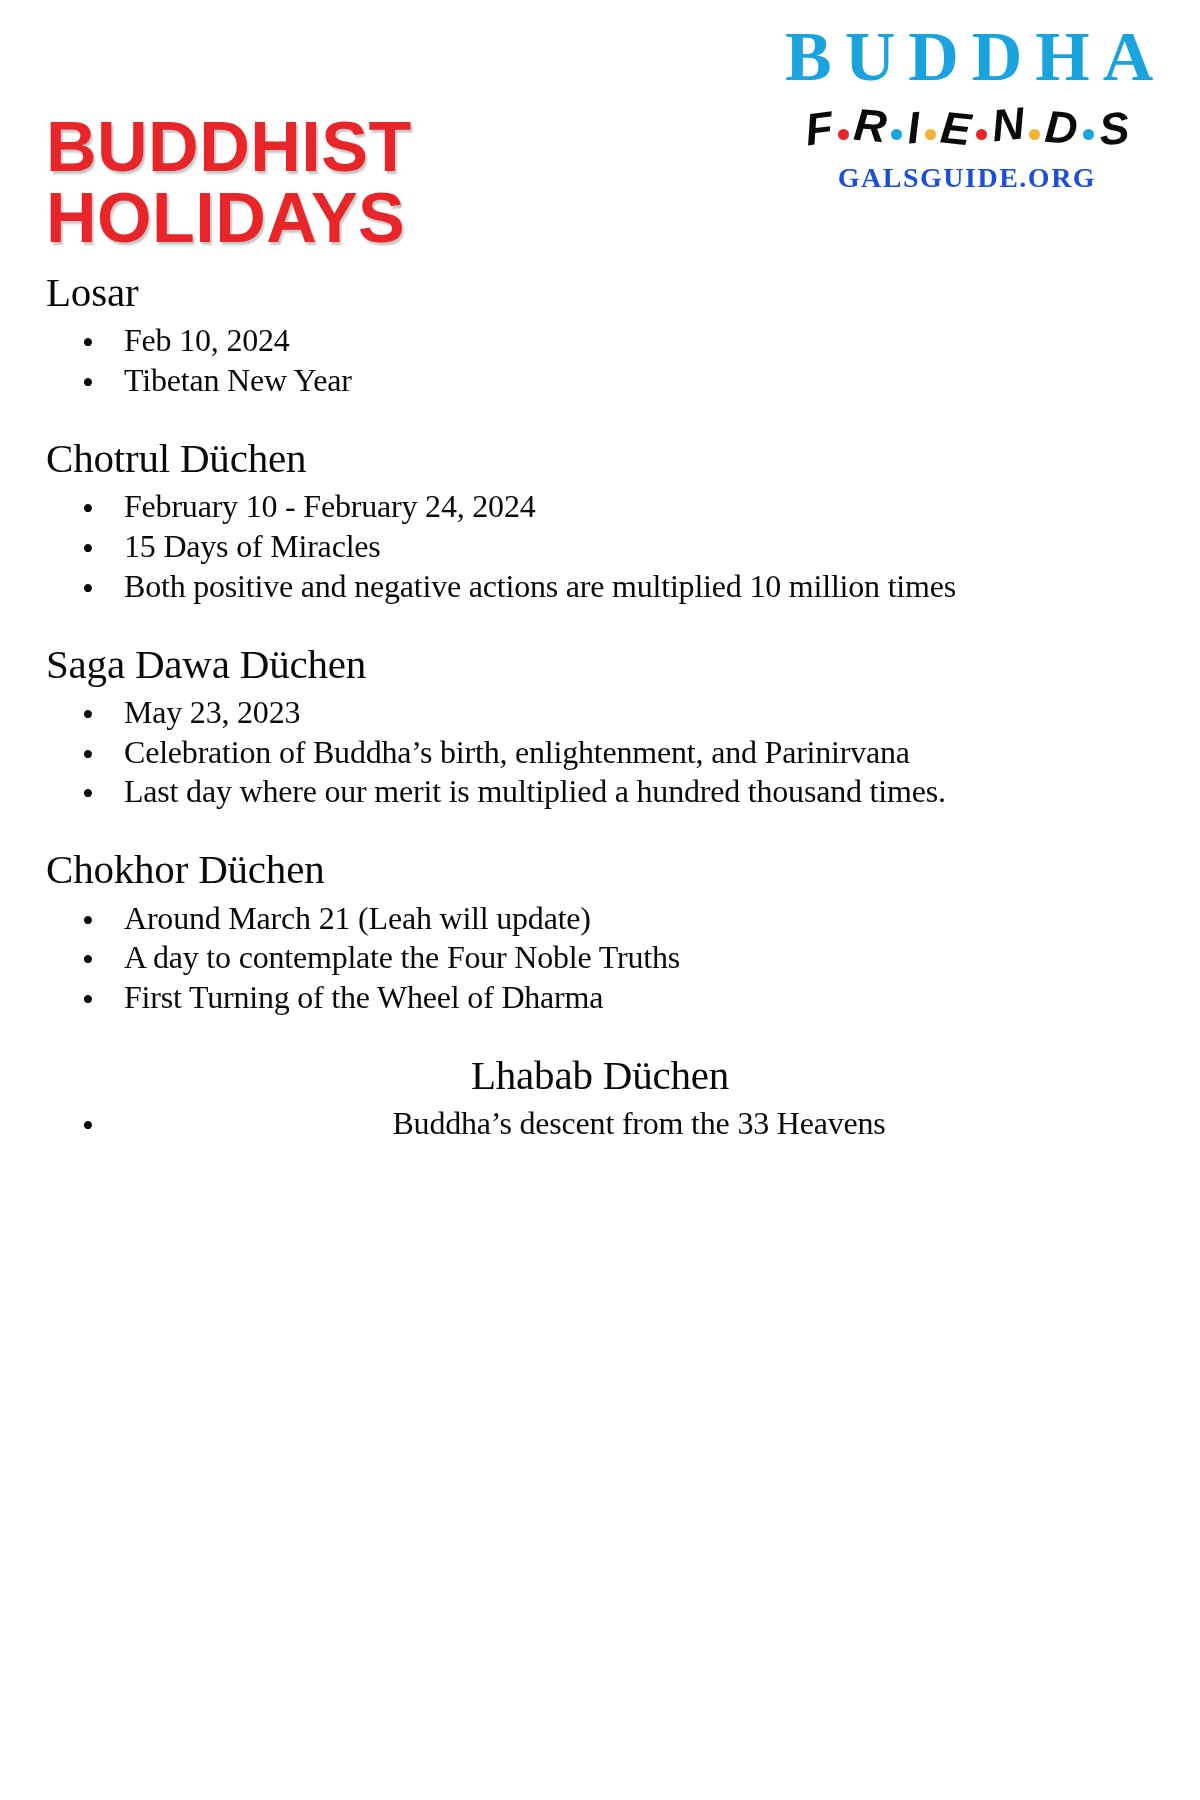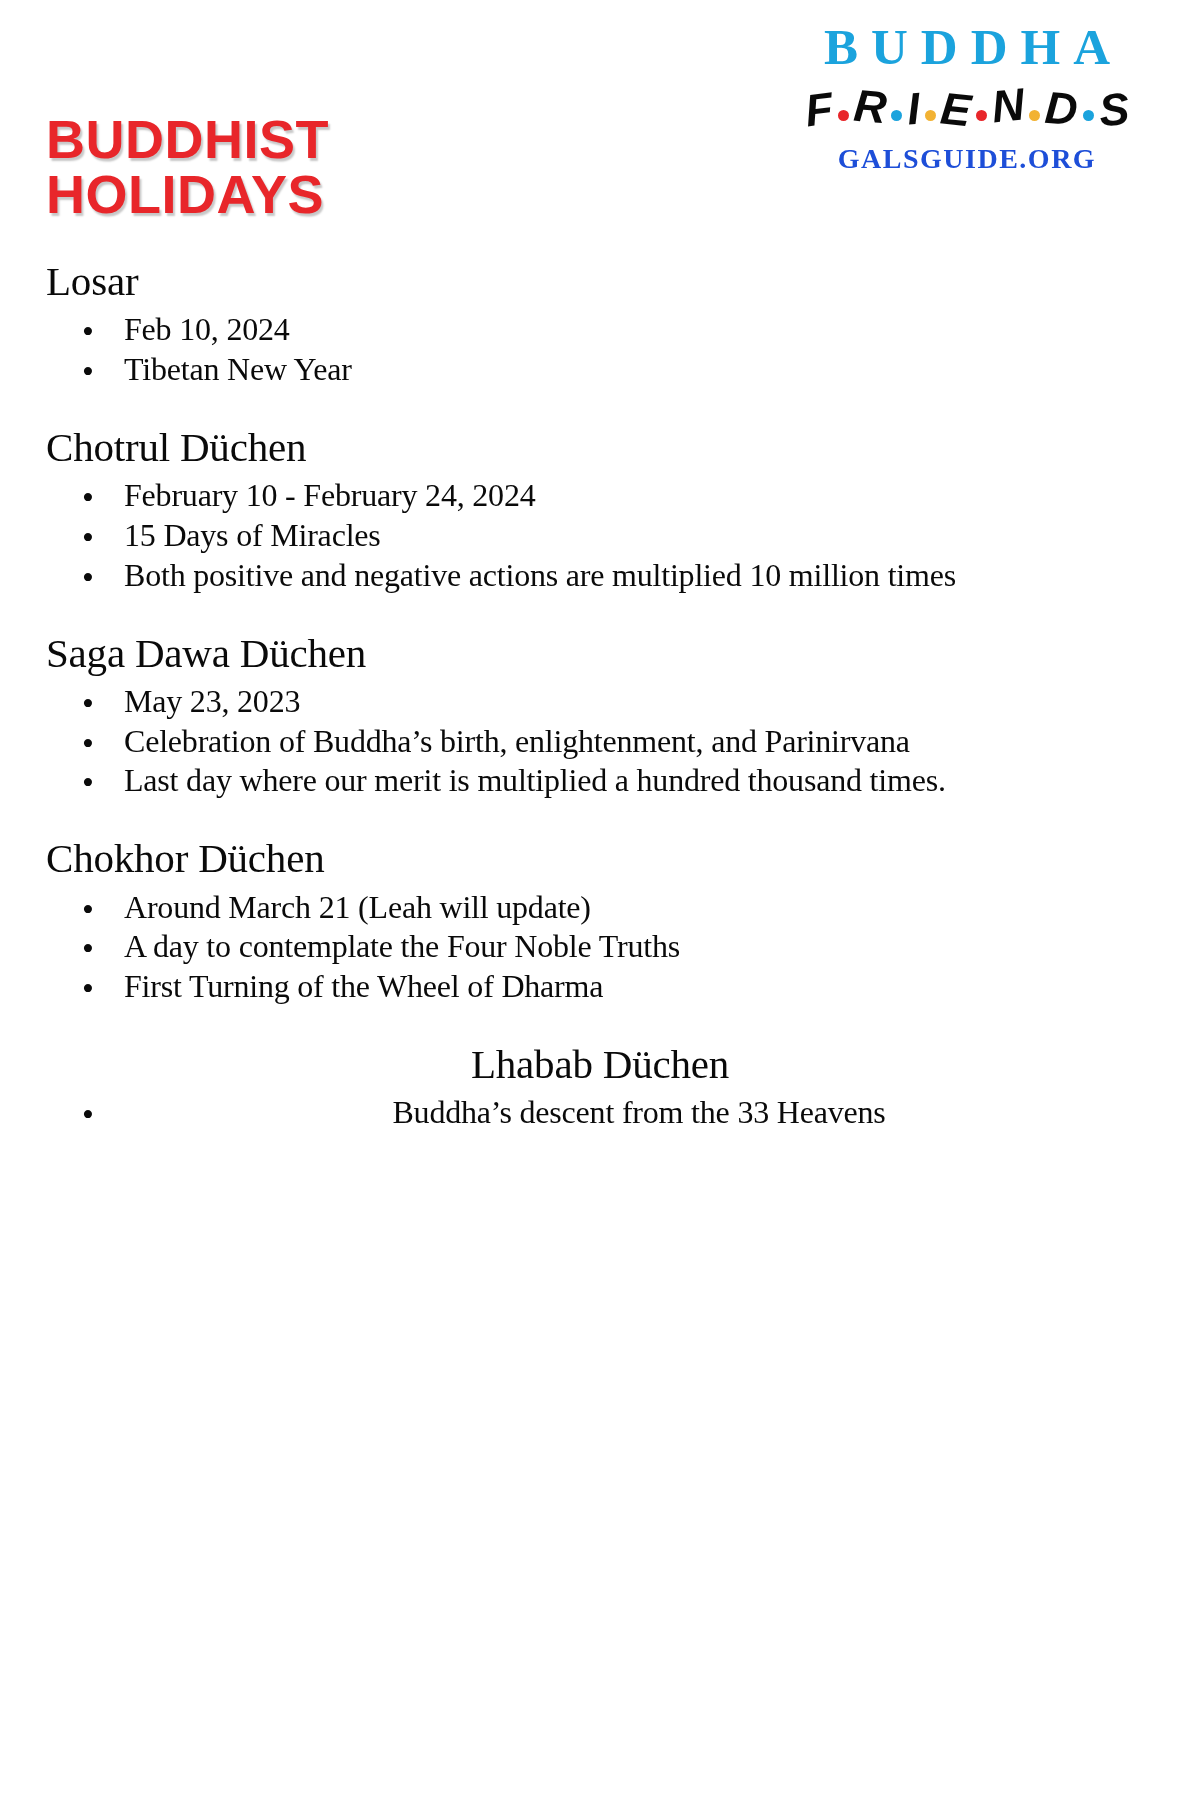--- a/index.html
+++ b/index.html
@@ -21,41 +21,41 @@
     position: relative;
     height: 250px;
   }
 
   .page-title {
     position: absolute;
     left: 46px;
     top: 112px;
     font-family: "Liberation Sans", "DejaVu Sans", sans-serif;
     font-weight: 700;
-    font-size: 54px;
+    font-size: 70px;
     line-height: 1.02;
     letter-spacing: 0.5px;
     color: #e8262a;
     text-shadow: 2px 3px 2px rgba(0,0,0,0.22);
     white-space: pre-line;
     margin: 0;
   }
 
   
   .logo {
     position: absolute;
     right: 38px;
     top: 22px;
     width: 390px;
     text-align: center;
   }
   .logo-buddha {
     font-family: "Liberation Serif", "DejaVu Serif", serif;
     font-weight: 700;
-    font-size: 51px;
+    font-size: 70px;
     line-height: 1;
     letter-spacing: 13px;
     color: #1ba3dd;
     text-indent: 13px;
     margin: 0;
   }
   .logo-friends {
     margin: 6px 0 0 0;
     display: flex;
     align-items: center;
@@ -102,21 +102,21 @@
   .content {
     position: absolute;
     left: 0;
     top: 252px;
     width: 1200px;
     padding: 0 46px;
     box-sizing: border-box;
   }
 
   .section {
-    margin: 5px 0 34px 0;
+    margin: 16px 0 34px 0;
   }
   .section:last-child { margin-bottom: 0; text-align: center; }
 
   .section-heading {
     font-family: "Liberation Serif", "DejaVu Serif", serif;
     font-size: 41px;
     line-height: 1.18;
     font-weight: 400;
     color: #0a0a0a;
     margin: 0 0 6px 0;

